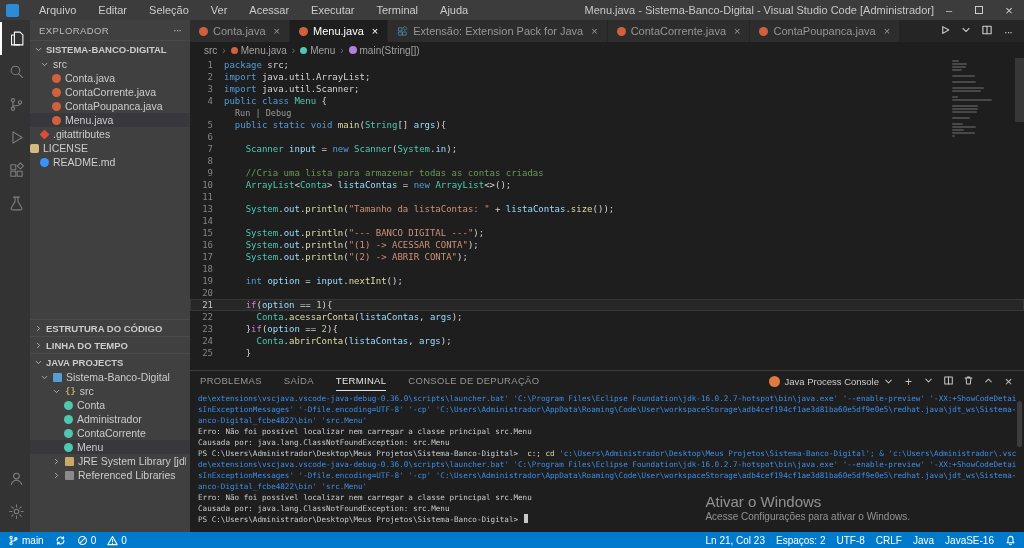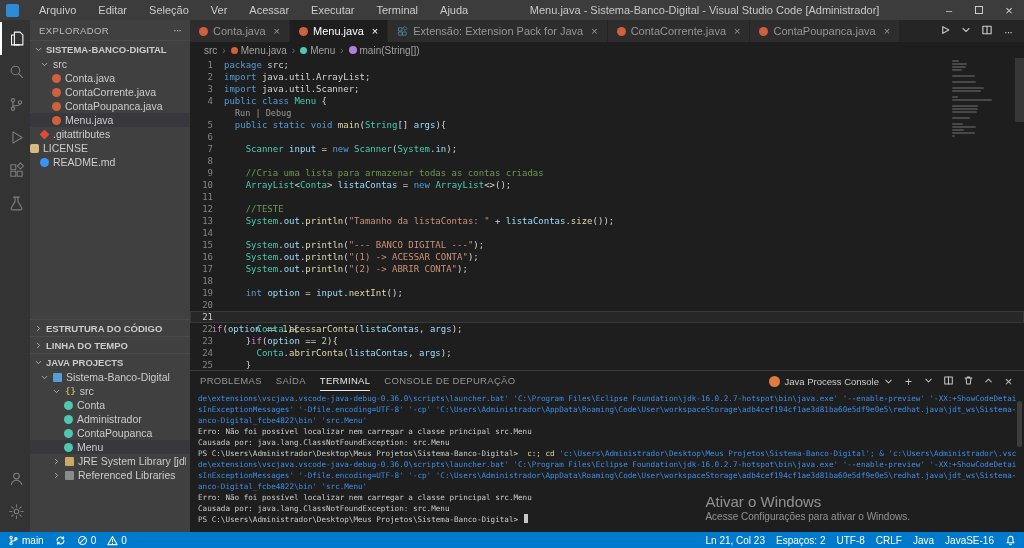--- a/index.html
+++ b/index.html
@@ -7,21 +7,21 @@
   body { position: relative; background:#1e1e1e; color:#ccc; font-family:"Liberation Sans", sans-serif; overflow:hidden; }
 
   .icon { display:inline-flex; align-items:center; justify-content:center; flex:none; }
   .icon svg { width:100%; height:100%; fill:none; stroke:currentColor; stroke-width:1.5; stroke-linecap:round; stroke-linejoin:round; }
 
   
   .titlebar { height:20px; background:#3c3c3c; display:flex; align-items:center; font-size:11px; color:#cccccc; }
   .logo { width:13px; height:13px; margin:0 5px 0 6px; background:#2c8cd8; border-radius:2px; flex:none; }
   .menubar { display:flex; }
   .menu-item { padding:16px 7px; line-height:20px; cursor:default; white-space:nowrap;margin-left:8px; }
-  .title-text { flex:1; text-align:center; white-space:nowrap; overflow:hidden; color:#c8c8c8; }
+  .title-text { flex:1; text-align:right; white-space:nowrap; overflow:hidden; color:#c8c8c8; }
   .win-controls { display:flex; height:100%; }
   .win-btn { width:30px; display:flex; align-items:center; justify-content:center; }
   .ic-minimize { font-size:11px; }
   .ic-maximize { width:8px; height:8px; border:1px solid currentColor; }
   .ic-close { font-size:13px; }
 
   
   .main { display:flex; height:512px; }
 
   .activitybar { width:30px; background:#333333; display:flex; flex-direction:column; padding-top:2px; }
@@ -67,36 +67,36 @@
   .tab-actions { margin-left:auto; display:flex; align-items:center; gap:9px; padding:0 10px; color:#cccccc; }
   .tab-actions .icon { width:12px; height:12px; }
 
   .breadcrumb { height:16px; flex:none; display:flex; align-items:center; gap:5px; padding-left:14px; font-size:10px; color:#a0a0a0; }
   .bc-item { display:flex; align-items:center; gap:3px; cursor:pointer; }
   .bc-sep { color:#6e6e6e; }
   .breadcrumb .ic-java, .breadcrumb .ic-class { width:7px; height:7px; }
 
   .editor { flex:1; position:relative; overflow:hidden; font:9px/12px "DejaVu Sans Mono", monospace; padding-top:1px; }
   .code-row { display:flex; height:12px; white-space:pre; }
-  .code-row.current { background:rgba(255,255,255,.045); box-shadow:inset 0 0 0 1px rgba(255,255,255,.08);flex-direction:column; }
+  .code-row.current { background:rgba(255,255,255,.045); box-shadow:inset 0 0 0 1px rgba(255,255,255,.08); }
   .gutter { width:34px; flex:none; text-align:right; padding-right:11px; color:#858585; }
   .code-row.current .gutter { color:#c6c6c6; }
   .codelens { color:#999999; font-size:8.5px; padding-left:11px; }
   .codelens span { cursor:pointer; }
   .tk-kw{color:#569cd6}.tk-ctrl{color:#c586c0}.tk-type{color:#4ec9b0}.tk-fn{color:#dcdcaa}
   .tk-str{color:#ce9178}.tk-com{color:#6a9955}.tk-var{color:#9cdcfe}.tk-num{color:#b5cea8}.tk-pln{color:#d4d4d4}
 
   .minimap { position:absolute; top:2px; right:12px; width:60px; }
   .mm-line { height:2px; margin-bottom:1px; background:rgba(200,200,200,.25); border-radius:1px; }
   .scroll-thumb { position:absolute; top:0; right:0; width:9px; height:64px; background:rgba(121,121,121,.28); }
 
   
   .panel { height:162px; flex:none; display:flex; flex-direction:column; border-top:1px solid rgba(128,128,128,.3); }
   .panel-header { height:20px; flex:none; display:flex; align-items:center; padding:0 10px; }
-  .panel-tabs { display:flex; gap:14px; height:100%; }
+  .panel-tabs { display:flex; gap:22px; height:100%; }
   .panel-tab { display:flex; align-items:center; font-size:9.5px; letter-spacing:.3px; color:#969696; border-bottom:1px solid transparent; cursor:pointer; white-space:nowrap; }
   .panel-tab.active { color:#e7e7e7; border-bottom-color:#e7e7e7; }
   .panel-actions { margin-left:auto; display:flex; align-items:center; gap:9px; color:#c5c5c5; }
   .panel-actions .icon { width:11px; height:11px; }
   .process-select { display:flex; align-items:center; gap:4px; font-size:9.5px; cursor:pointer; color:#cccccc; }
 
   .terminal { flex:1; position:relative; padding:2px 8px 0; font:7.6px/11px "DejaVu Sans Mono", monospace; white-space:pre; overflow:hidden; }
   .t-row { height:11px; overflow:hidden; }
   .t-cmd{color:#3b8eea}.t-out{color:#cccccc}.t-yel{color:#dcdcaa}
   .cursor { display:inline-block; width:4.5px; height:9px; background:#c8c8c8; vertical-align:-1px; margin-left:1px; }
@@ -319,21 +319,21 @@
           <div class="tree-row" style="padding-left: 34px;">
             <span class="icon ic-class"></span>
             <span class="tree-label">Conta</span>
           </div>
           <div class="tree-row" style="padding-left: 34px;">
             <span class="icon ic-class"></span>
             <span class="tree-label">Administrador</span>
           </div>
           <div class="tree-row" style="padding-left: 34px;">
             <span class="icon ic-class"></span>
-            <span class="tree-label">ContaPoupanca</span>
+            <span class="tree-label">ContaCorrente</span>
           </div>
           <div class="tree-row selected" style="padding-left: 34px;">
             <span class="icon ic-class"></span>
             <span class="tree-label">Menu</span>
           </div>
           <div class="tree-row" style="padding-left: 22px;">
             <span class="icon ic-chevron-right">
               <svg viewBox="0 0 16 16">
                 <path d="M6 4l4 4-4 4"></path>
               </svg>
@@ -437,21 +437,20 @@
             <div class="code-row"><span class="gutter">3</span><span class="code-text"><span class="tk-kw">import</span><span class="tk-pln"> java.util.Scanner;</span></span></div>
             <div class="code-row"><span class="gutter">4</span><span class="code-text"><span class="tk-kw">public</span><span class="tk-pln"> </span><span class="tk-kw">class</span><span class="tk-pln"> </span><span class="tk-type">Menu</span><span class="tk-pln"> {</span></span></div>
             <div class="code-row"><span class="gutter"></span><span class="codelens"><span>Run</span><span> | </span><span>Debug</span></span></div>
             <div class="code-row"><span class="gutter">5</span><span class="code-text"><span class="tk-pln">  </span><span class="tk-kw">public</span><span class="tk-pln"> </span><span class="tk-kw">static</span><span class="tk-pln"> </span><span class="tk-kw">void</span><span class="tk-pln"> </span><span class="tk-fn">main</span><span class="tk-pln">(</span><span class="tk-type">String</span><span class="tk-pln">[] </span><span class="tk-var">args</span><span class="tk-pln">){</span></span></div>
             <div class="code-row"><span class="gutter">6</span><span class="code-text"></span></div>
             <div class="code-row"><span class="gutter">7</span><span class="code-text"><span class="tk-pln">    </span><span class="tk-type">Scanner</span><span class="tk-pln"> </span><span class="tk-var">input</span><span class="tk-pln"> = </span><span class="tk-kw">new</span><span class="tk-pln"> </span><span class="tk-type">Scanner</span><span class="tk-pln">(</span><span class="tk-type">System</span><span class="tk-pln">.</span><span class="tk-var">in</span><span class="tk-pln">);</span></span></div>
             <div class="code-row"><span class="gutter">8</span><span class="code-text"></span></div>
             <div class="code-row"><span class="gutter">9</span><span class="code-text"><span class="tk-pln">    </span><span class="tk-com">//Cria uma lista para armazenar todas as contas criadas</span></span></div>
             <div class="code-row"><span class="gutter">10</span><span class="code-text"><span class="tk-pln">    </span><span class="tk-type">ArrayList</span><span class="tk-pln">&lt;</span><span class="tk-type">Conta</span><span class="tk-pln">&gt; </span><span class="tk-var">listaContas</span><span class="tk-pln"> = </span><span class="tk-kw">new</span><span class="tk-pln"> </span><span class="tk-type">ArrayList</span><span class="tk-pln">&lt;&gt;();</span></span></div>
             <div class="code-row"><span class="gutter">11</span><span class="code-text"></span></div>
-            <div class="code-row"><span class="gutter">12</span><span class="code-text"><span class="tk-pln">    </span><span class="tk-com">//TESTE</span></span></div>
             <div class="code-row"><span class="gutter">13</span><span class="code-text"><span class="tk-pln">    </span><span class="tk-type">System</span><span class="tk-pln">.</span><span class="tk-var">out</span><span class="tk-pln">.</span><span class="tk-fn">println</span><span class="tk-pln">(</span><span class="tk-str">"Tamanho da listaContas: "</span><span class="tk-pln"> + </span><span class="tk-var">listaContas</span><span class="tk-pln">.</span><span class="tk-fn">size</span><span class="tk-pln">());</span></span></div>
             <div class="code-row"><span class="gutter">14</span><span class="code-text"></span></div>
             <div class="code-row"><span class="gutter">15</span><span class="code-text"><span class="tk-pln">    </span><span class="tk-type">System</span><span class="tk-pln">.</span><span class="tk-var">out</span><span class="tk-pln">.</span><span class="tk-fn">println</span><span class="tk-pln">(</span><span class="tk-str">"--- BANCO DIGITAL ---"</span><span class="tk-pln">);</span></span></div>
             <div class="code-row"><span class="gutter">16</span><span class="code-text"><span class="tk-pln">    </span><span class="tk-type">System</span><span class="tk-pln">.</span><span class="tk-var">out</span><span class="tk-pln">.</span><span class="tk-fn">println</span><span class="tk-pln">(</span><span class="tk-str">"(1) -&gt; ACESSAR CONTA"</span><span class="tk-pln">);</span></span></div>
             <div class="code-row"><span class="gutter">17</span><span class="code-text"><span class="tk-pln">    </span><span class="tk-type">System</span><span class="tk-pln">.</span><span class="tk-var">out</span><span class="tk-pln">.</span><span class="tk-fn">println</span><span class="tk-pln">(</span><span class="tk-str">"(2) -&gt; ABRIR CONTA"</span><span class="tk-pln">);</span></span></div>
             <div class="code-row"><span class="gutter">18</span><span class="code-text"></span></div>
             <div class="code-row"><span class="gutter">19</span><span class="code-text"><span class="tk-pln">    </span><span class="tk-kw">int</span><span class="tk-pln"> </span><span class="tk-var">option</span><span class="tk-pln"> = </span><span class="tk-var">input</span><span class="tk-pln">.</span><span class="tk-fn">nextInt</span><span class="tk-pln">();</span></span></div>
             <div class="code-row"><span class="gutter">20</span><span class="code-text"></span></div>
             <div class="code-row current"><span class="gutter">21</span><span class="code-text"><span class="tk-pln">    </span><span class="tk-ctrl">if</span><span class="tk-pln">(</span><span class="tk-var">option</span><span class="tk-pln"> == </span><span class="tk-num">1</span><span class="tk-pln">){</span></span></div>
             <div class="code-row"><span class="gutter">22</span><span class="code-text"><span class="tk-pln">      </span><span class="tk-type">Conta</span><span class="tk-pln">.</span><span class="tk-fn">acessarConta</span><span class="tk-pln">(</span><span class="tk-var">listaContas</span><span class="tk-pln">, </span><span class="tk-var">args</span><span class="tk-pln">);</span></span></div>

